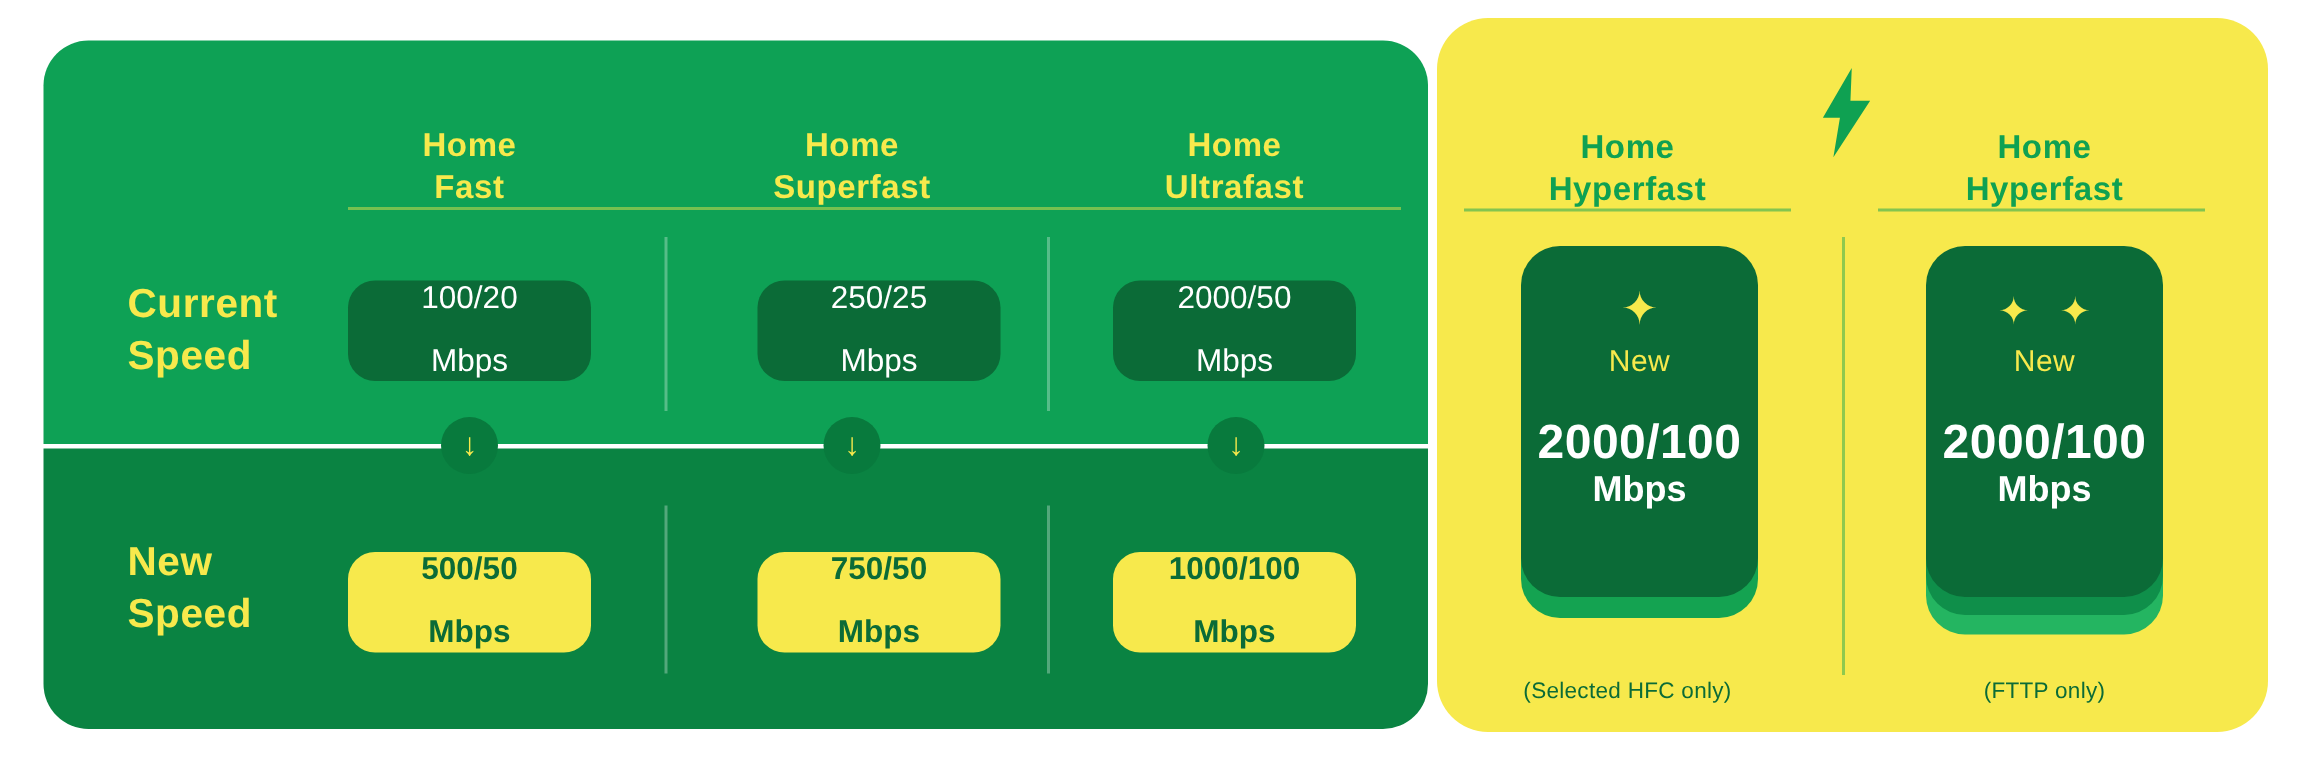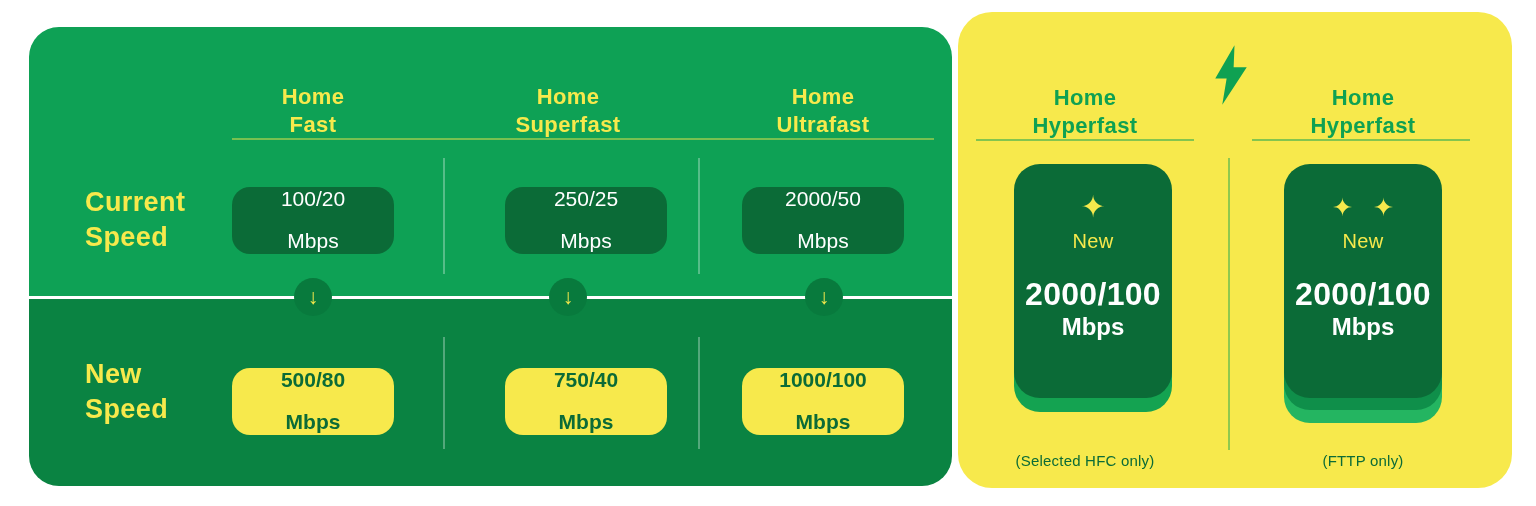--- a/index.html
+++ b/index.html
@@ -100,25 +100,25 @@
   </section>
 
   <section class="panel panel-bottom">
     <div class="vdiv v1"></div>
     <div class="vdiv v2"></div>
 
     <div class="row-label">New
 Speed</div>
 
     <div class="speed-box b1">
-      <span>500/80</span>
+      <span>500/50</span>
       <span>Mbps</span>
     </div>
     <div class="speed-box b2">
-      <span>750/40</span>
+      <span>750/50</span>
       <span>Mbps</span>
     </div>
     <div class="speed-box b3">
       <span>1000/100</span>
       <span>Mbps</span>
     </div>
   </section>
 
   <div class="arrow a1">↓</div>
   <div class="arrow a2">↓</div>

